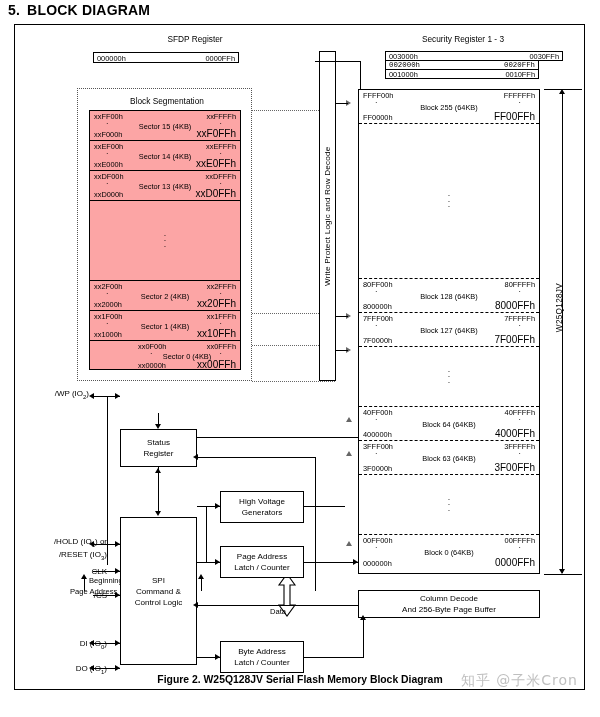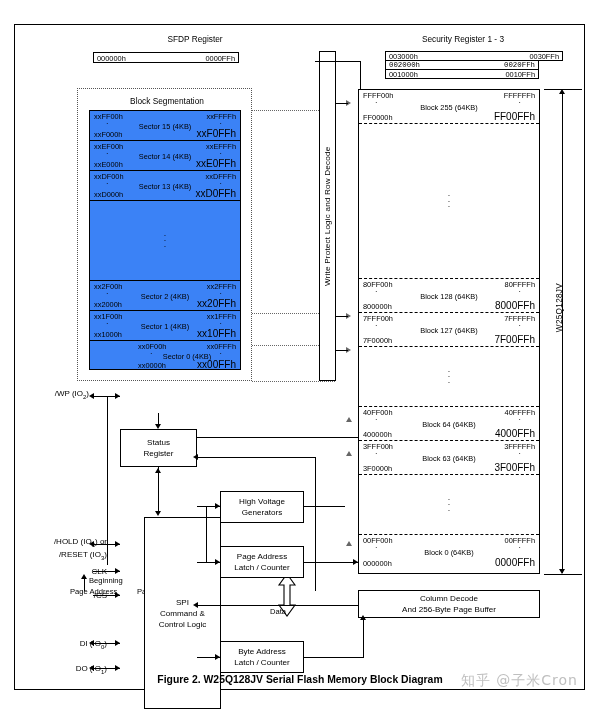--- a/index.html
+++ b/index.html
@@ -40,21 +40,21 @@
   }
   .regbar .lo { position:absolute; left:3px; top:50%; transform:translateY(-50%); font-size:7.4px; }
   .regbar .hi { position:absolute; right:3px; top:50%; transform:translateY(-50%); font-size:7.4px; }
 
   
   .dotted-box {
     position:absolute; border:1.6px dotted #555; background:#fff;
   }
 
   
-  .seg-box { position:absolute; border:1.1px solid #000; background:#3b82f6; }
+  .seg-box { position:absolute; border:1.1px solid #000; background:#fca5a5; }
   .seg-row { position:relative; border-bottom:1.1px solid #000; }
   .seg-row:last-child { border-bottom:none; }
   .seg-row .lft  { position:absolute; left:4px;  top:1px;  font-size:7.4px; }
   .seg-row .lmid { position:absolute; left:16px; top:8px;  font-size:7.4px; }
   .seg-row .lbot { position:absolute; left:4px;  bottom:1px; font-size:7.4px; }
   .seg-row .rgt  { position:absolute; right:4px; top:1px;  font-size:7.4px; }
   .seg-row .rmid { position:absolute; right:18px;top:8px;  font-size:7.4px; }
   .seg-row .rbot { position:absolute; right:4px; bottom:1px; font-size:10px; }
   .seg-row .ctr  { position:absolute; left:0; right:0; top:50%; transform:translateY(-50%);
                    text-align:center; font-size:7.4px; }
@@ -116,20 +116,23 @@
     font-size:14px; color:#b9b9b9; opacity:.9;
     font-family:"DejaVu Sans", sans-serif; letter-spacing:1px;
     pointer-events:none;
   }
 </style>
 </head>
 <body>
 
 <div id="root">
 
+  <div class="heading">
+    <span class="num">5.</span><span>BLOCK DIAGRAM</span>
+  </div>
 
   <div class="figure-frame">
 
     <div class="t c lbl-title" style="left:110px; top:10px; width:140px;">SFDP Register</div>
     <div class="regbar" style="left:78px; top:27px; width:146px; height:11px;">
       <span class="lo">000000h</span>
       <span class="hi">0000FFh</span>
     </div>
 
     <div class="t c lbl-title" style="left:368px; top:10px; width:160px;">Security Register 1 - 3</div>
@@ -351,21 +354,21 @@
     </svg>
 
 
     <div class="fbox" style="left:105px; top:404px; width:77px; height:38px;">
       <span>
         <span>Status</span><br>
         <span>Register</span>
       </span>
     </div>
 
-    <div class="fbox" style="left:105px; top:492px; width:77px; height:192px;margin-left:24px;">
+    <div class="fbox" style="left:105px; top:492px; width:77px; height:148px;">
       <span>
         <span>SPI</span><br>
         <span>Command &amp;</span><br>
         <span>Control Logic</span>
       </span>
     </div>
 
     <div class="fbox" style="left:205px; top:466px; width:84px; height:32px;">
       <span>
         <span>High Voltage</span><br>

